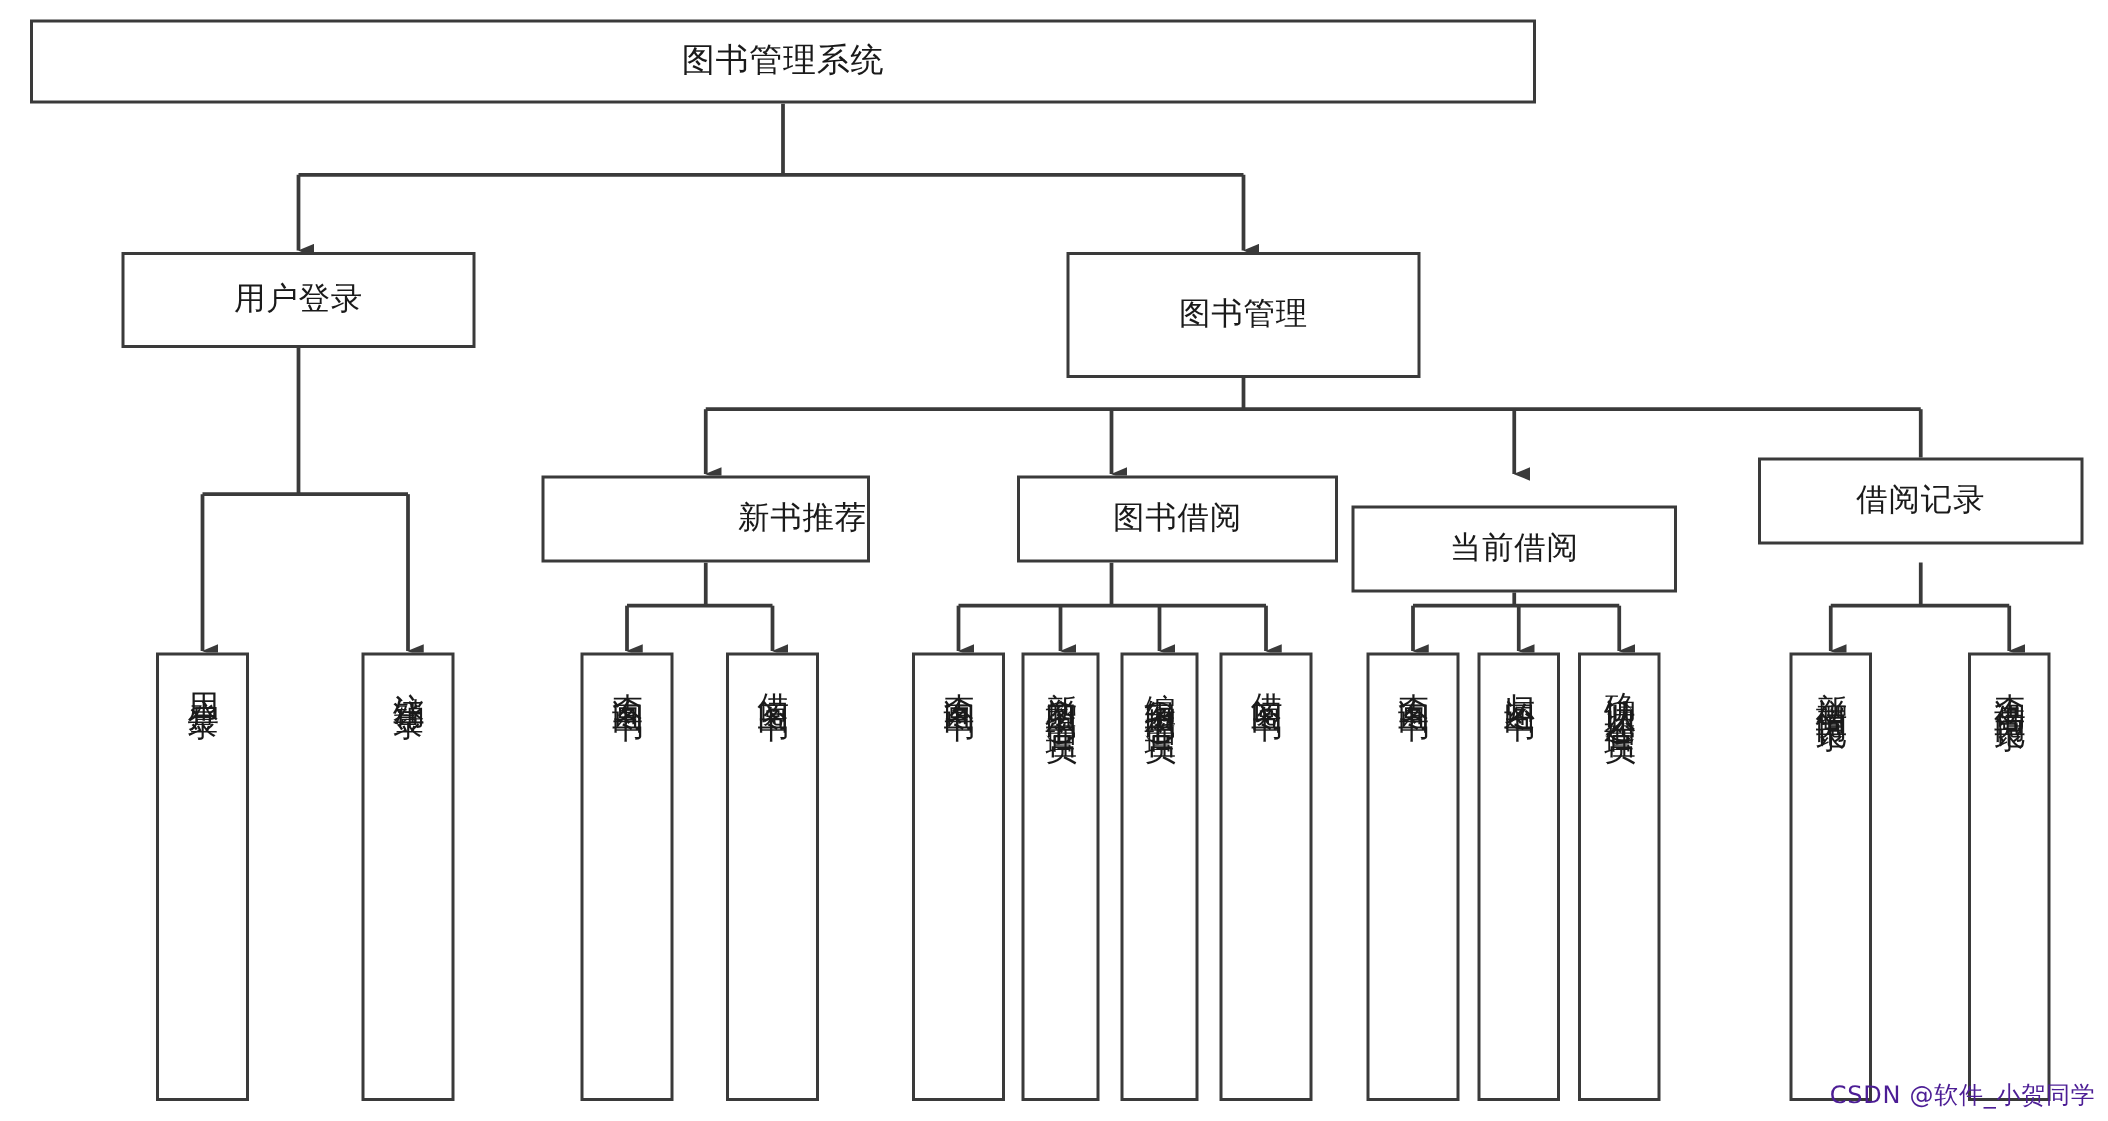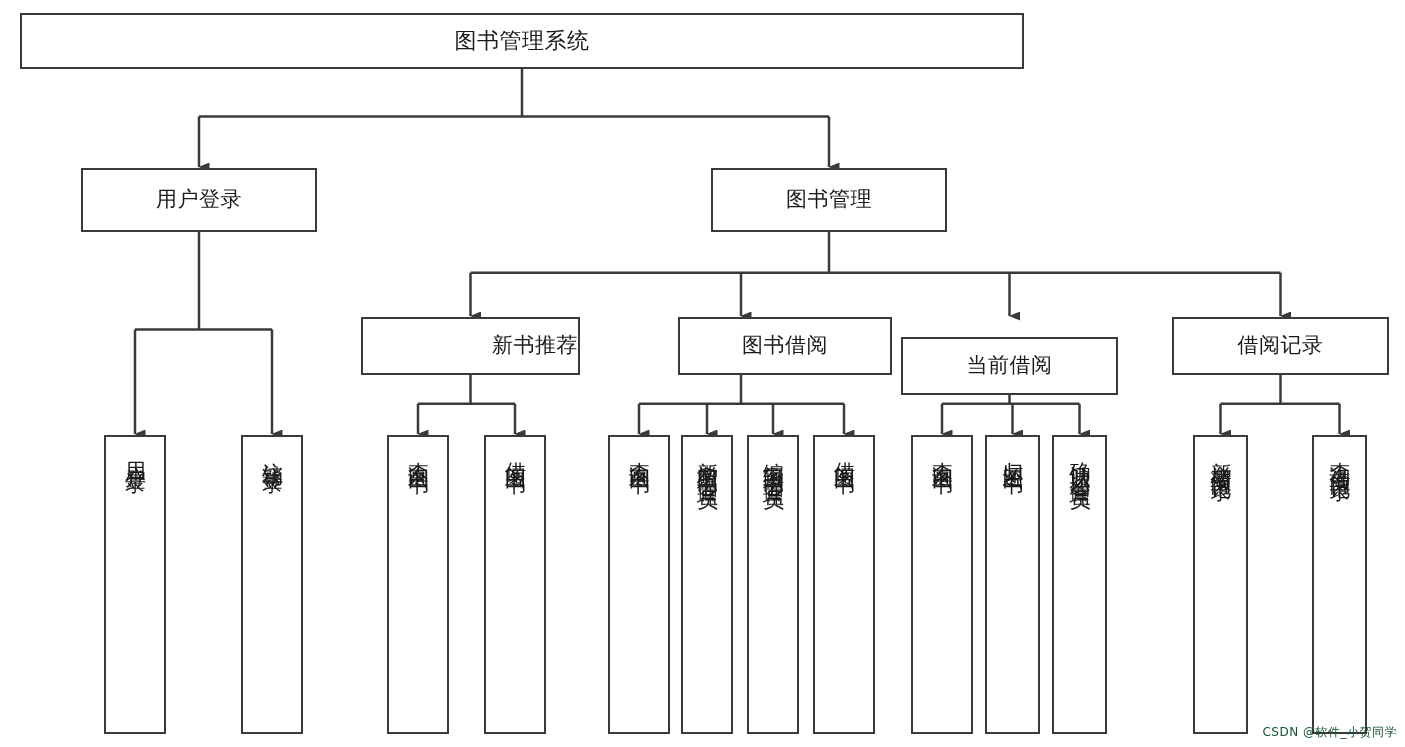--- a/index.html
+++ b/index.html
@@ -60,22 +60,22 @@
     text-orientation: upright;
     font-size: 21px;
     line-height: 1.0;
     letter-spacing: 4px;
     white-space: nowrap;
   }
   .watermark {
     position: absolute;
     right: 8px;
     bottom: 6px;
-    font-size: 12px;
-    color: #14532d;
+    font-size: 16px;
+    color: #4c1d95;
     letter-spacing: 0.5px;
     user-select: none;
     white-space: nowrap;
   }
 </style>
 </head>
 <body>
 
 <div id="diagram-root">
 
@@ -122,33 +122,33 @@
       </g>
   </svg>
 
   <div id="node-layer">
       <div class="node horiz root" style="left: 20px; top: 13px; width: 1004px; height: 56px;">
         <span class="node-label">图书管理系统</span>
       </div>
       <div class="node horiz" style="left: 81px; top: 168px; width: 236px; height: 64px;">
         <span class="node-label">用户登录</span>
       </div>
-      <div class="node horiz" style="left: 711px; top: 168px; width: 236px; height: 64px;">
+      <div class="node horiz" style="left: 711px; top: 168px; width: 236px; height: 84px;">
         <span class="node-label">图书管理</span>
       </div>
       <div class="node horiz" style="left: 361px; top: 317px; width: 219px; height: 58px; justify-content: flex-end;">
         <span class="node-label">新书推荐</span>
       </div>
       <div class="node horiz" style="left: 634px; top: 317px; width: 214px; height: 58px; margin-left: 44px;">
         <span class="node-label">图书借阅</span>
       </div>
       <div class="node horiz" style="left: 901px; top: 317px; width: 217px; height: 58px; margin-top: 20px;">
         <span class="node-label">当前借阅</span>
       </div>
-      <div class="node horiz" style="left: 1172px; top: 317px; width: 217px; height: 58px;">
+      <div class="node horiz" style="left: 1172px; top: 305px; width: 217px; height: 58px;">
         <span class="node-label">借阅记录</span>
       </div>
       <div class="node vert" style="left: 104px; top: 435px; width: 62px; height: 299px;">
         <span class="node-label">用户登录</span>
       </div>
       <div class="node vert" style="left: 241px; top: 435px; width: 62px; height: 299px;">
         <span class="node-label">注销登录</span>
       </div>
       <div class="node vert" style="left: 387px; top: 435px; width: 62px; height: 299px;">
         <span class="node-label">查询图书</span>

